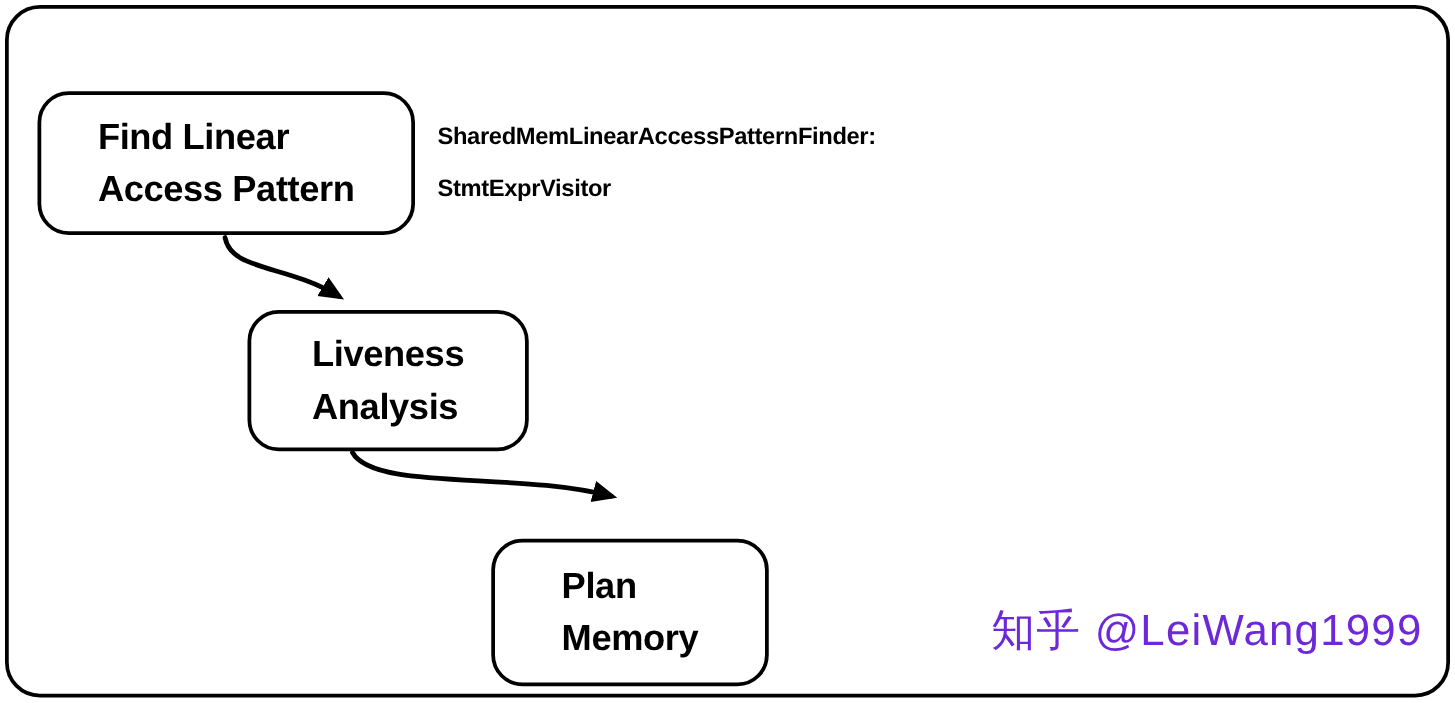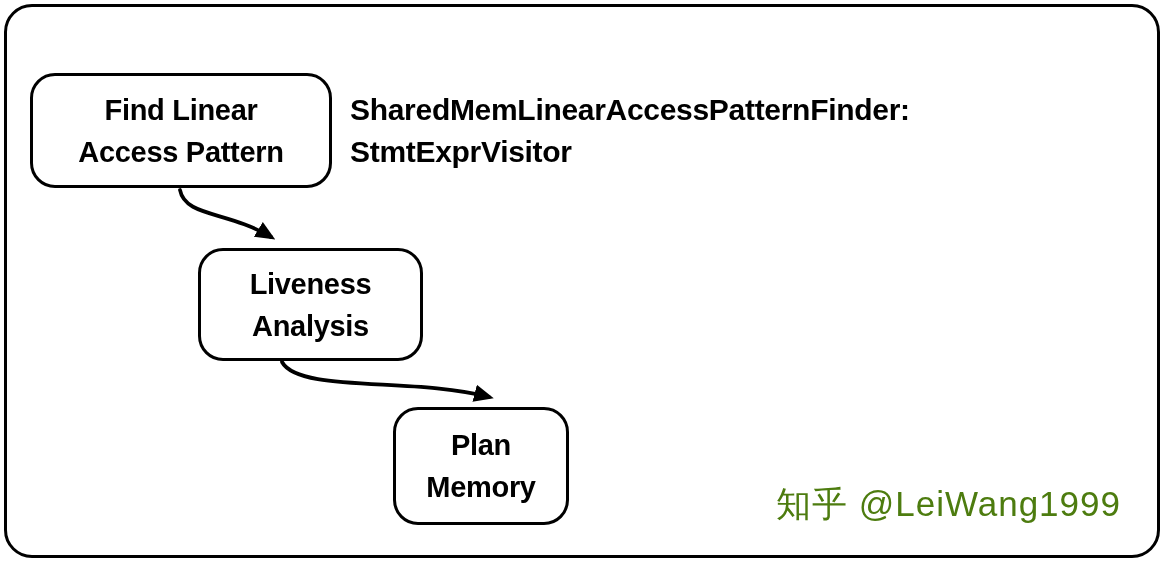--- a/index.html
+++ b/index.html
@@ -39,21 +39,20 @@
   }
   .node {
     position: absolute;
     box-sizing: border-box;
     border: 3.5px solid #000000;
     border-radius: 25px;
     background: #ffffff;
     display: flex;
     align-items: center;
     justify-content: center;
-    text-align: center;
     font-size: 29px;
     font-weight: 600;
     color: #000000;
     line-height: 42px;
     letter-spacing: -0.3px;
     z-index: 2;
   }
   .node-label {
     white-space: pre-line;
   }
@@ -65,51 +64,51 @@
   }
   .node-liveness {
     left: 170px;
     top: 248px;
     width: 225px;
     height: 113px;
     margin-left: 28px;
   }
   .node-plan {
     left: 393px;
-    top: 407px;
-    width: 176px;
+    top: 431px;
+    width: 222px;
     height: 118px;
   }
   .annotation {
     position: absolute;
     left: 350px;
     top: 89px;
-    font-size: 30px;
+    font-size: 19px;
     font-weight: 600;
     color: #000000;
     line-height: 42px;
     letter-spacing: -0.3px;
     white-space: pre-line;
   }
   .arrows {
     position: absolute;
     left: 0;
     top: 0;
     width: 1164px;
     height: 562px;
     z-index: 1;
     pointer-events: none;
   }
   .watermark {
     position: absolute;
-    right: 43px;
+    right: 26px;
     top: 481px;
     font-size: 35px;
     font-weight: 400;
-    color: #4d7c0f;
+    color: #6d28d9;
     text-shadow: 0 1px 0 #ffffff;
     letter-spacing: 1px;
     z-index: 3;
   }
 </style>
 </head>
 <body>
 
 <div class="canvas">
 

